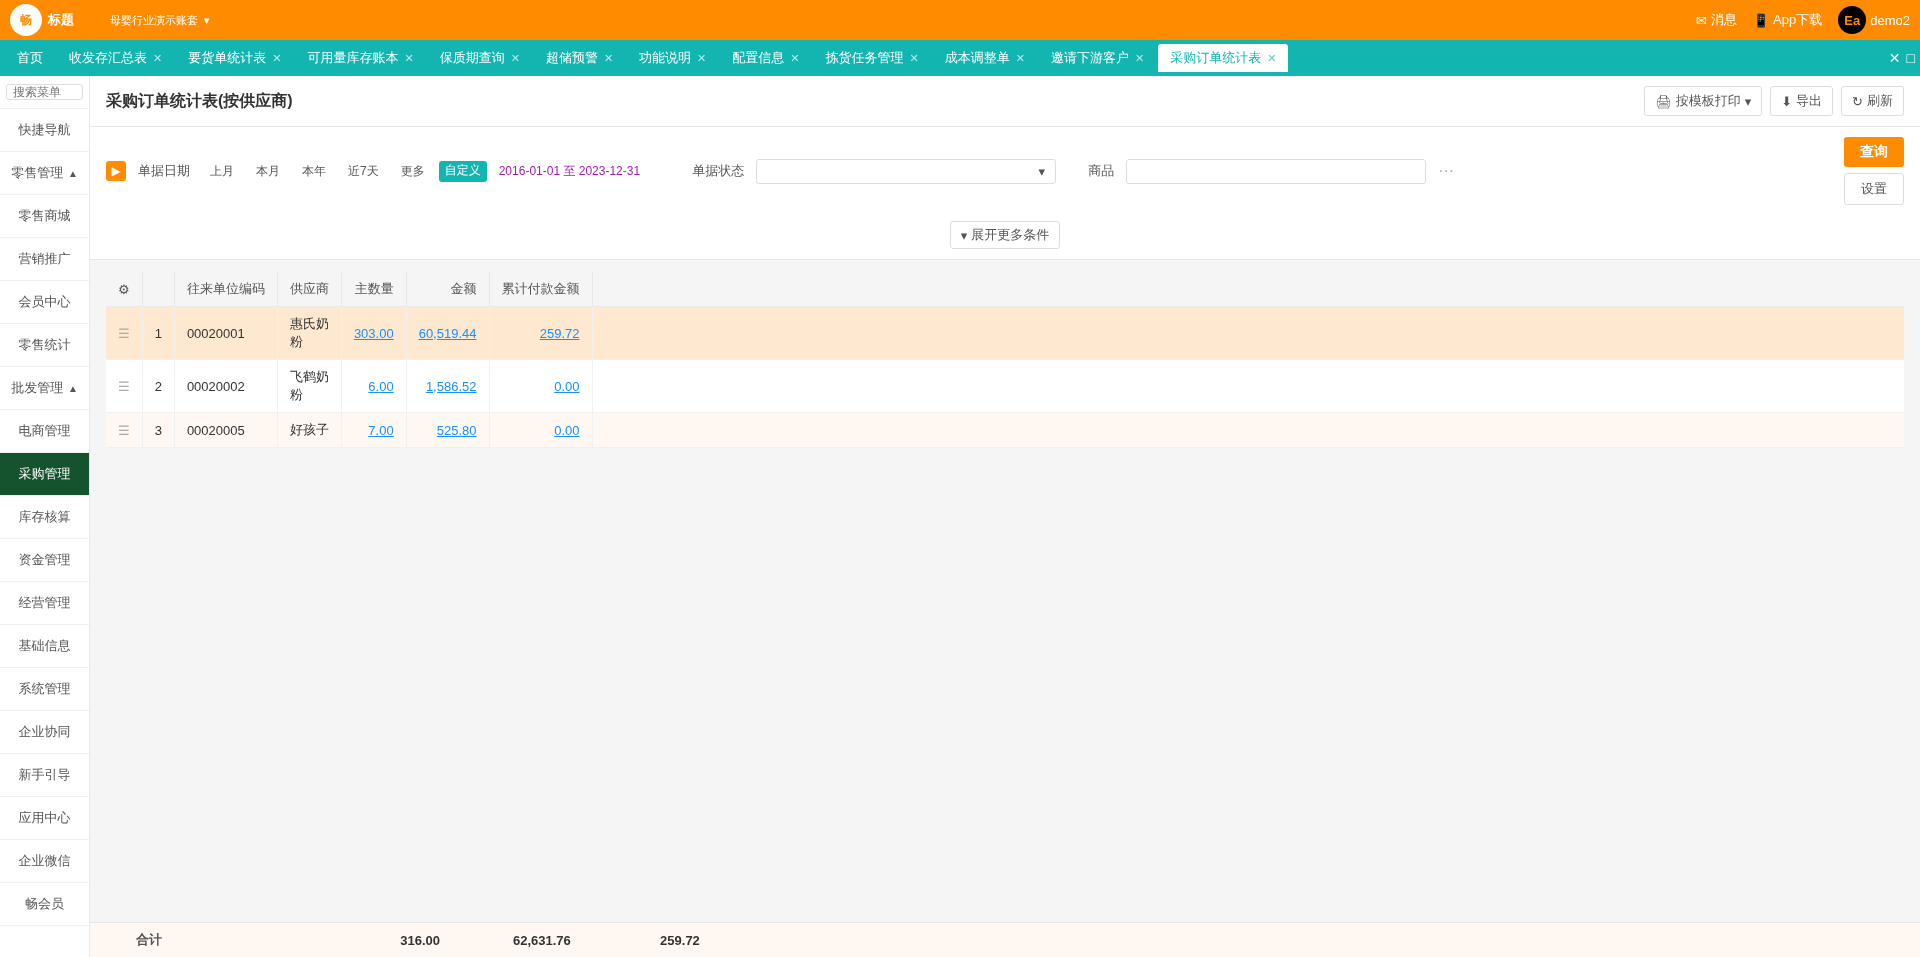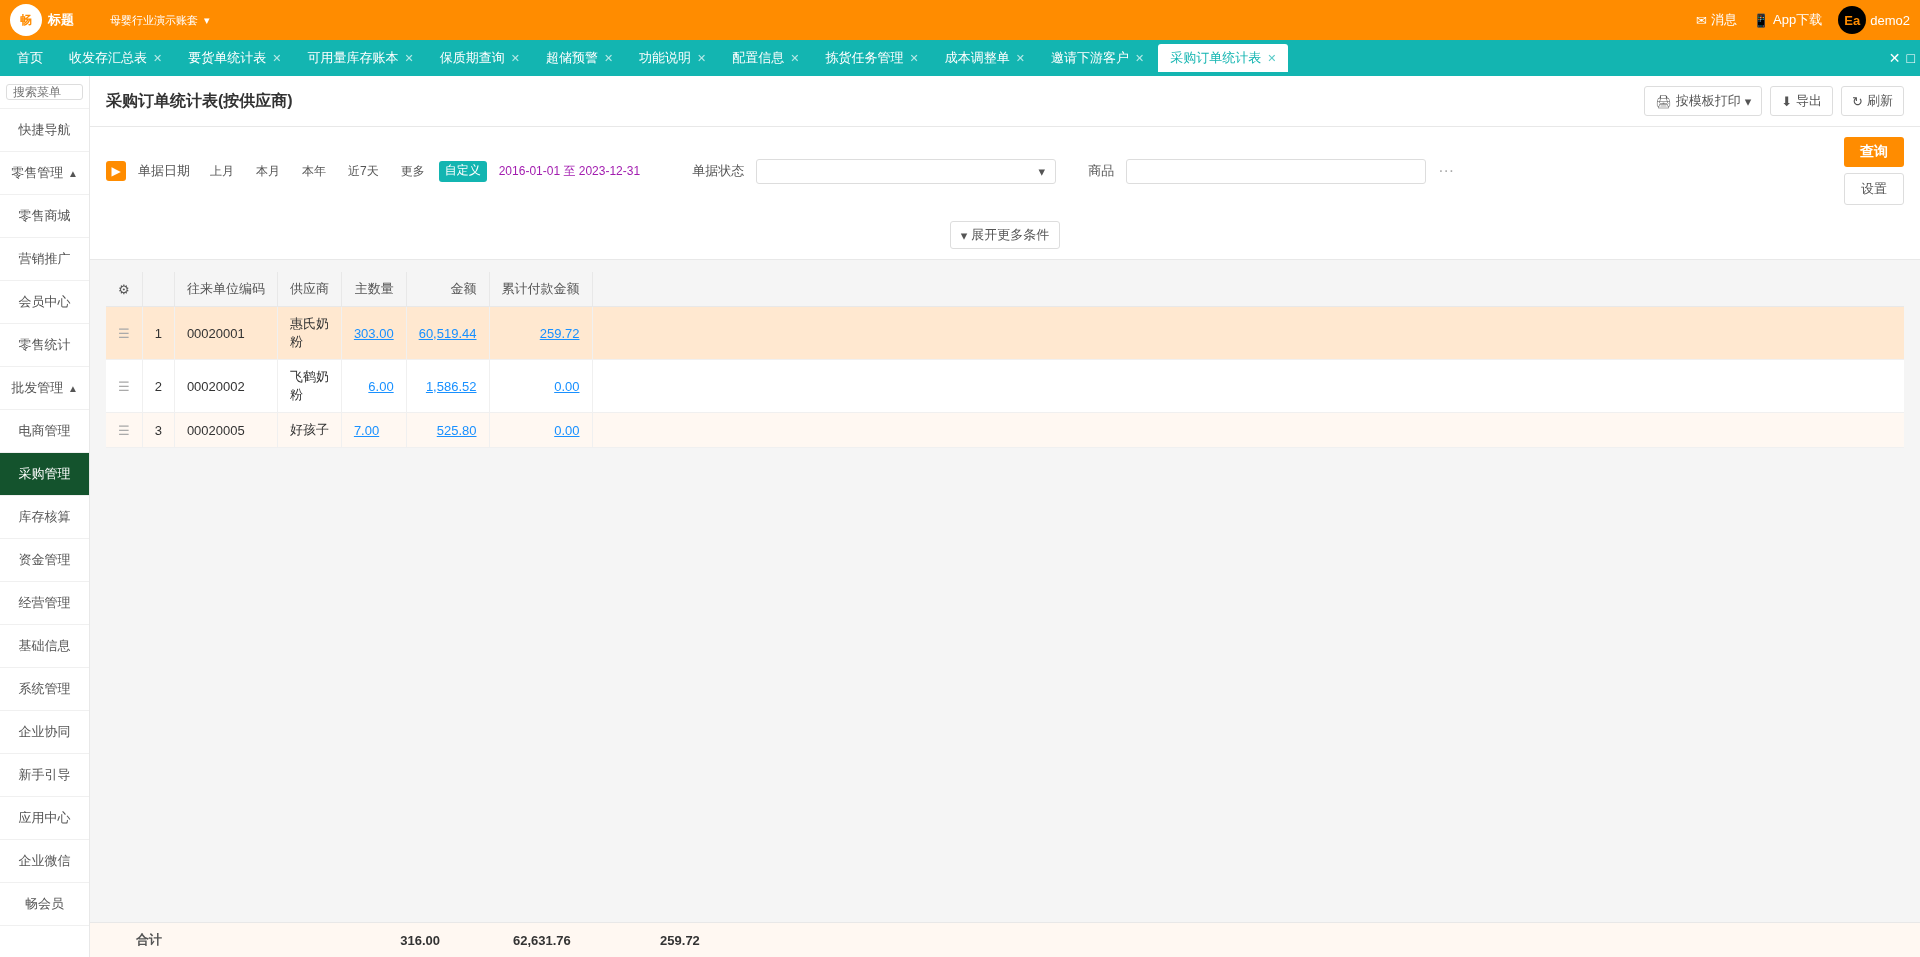--- a/index.html
+++ b/index.html
@@ -368,21 +368,21 @@
               <td style="text-align: right;"><span class="link-text">6.00</span></td>
               <td style="text-align: right;"><span class="link-text">1,586.52</span></td>
               <td style="text-align: right;"><span class="link-text">0.00</span></td>
               <td></td>
             </tr>
             <tr>
               <td class="settings-col"><span style="cursor:pointer;color:#aaa;">☰</span></td>
               <td class="col-num">3</td>
               <td>00020005</td>
               <td>好孩子</td>
-              <td style=""><span class="link-text">7.00</span></td>
+              <td style="text-align: right;"><span class="link-text">7.00</span></td>
               <td style="text-align: right;"><span class="link-text">525.80</span></td>
               <td style="text-align: right;"><span class="link-text">0.00</span></td>
               <td></td>
             </tr>
           </tbody>
       </table>
     </div>
 
     <div class="table-footer">
       <span class="footer-label">合计</span>

